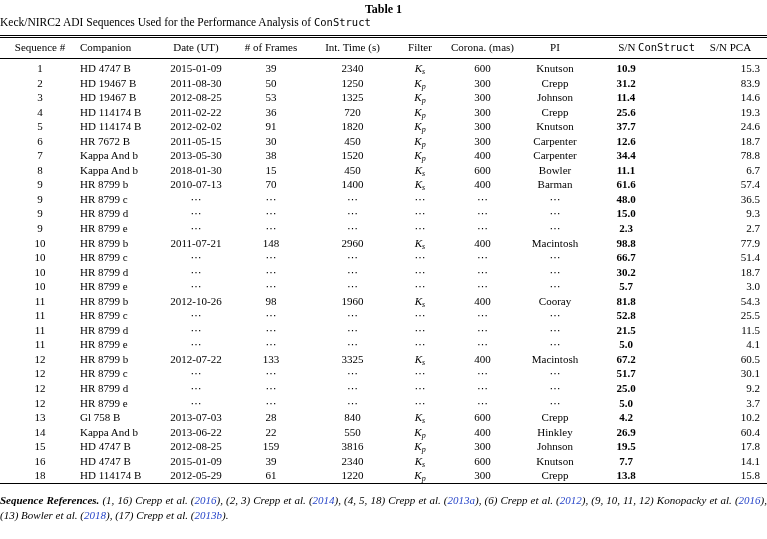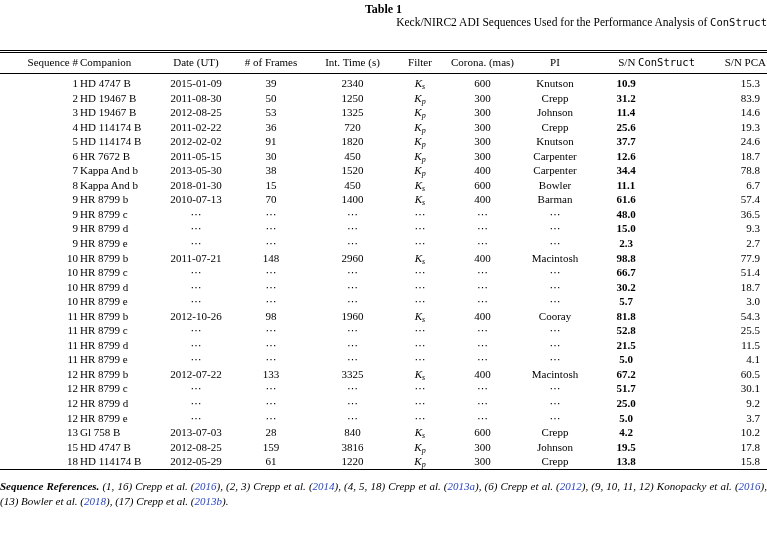--- a/index.html
+++ b/index.html
@@ -6,43 +6,43 @@
   html,body { background:#ffffff; }
   body {
     width:767px; height:539px; overflow:hidden;
     font-family:"Liberation Serif", serif; color:#000;
   }
   .page { width:767px; height:539px; padding-top:3px; }
   .table-title {
     text-align:center; font-weight:bold; font-size:12px; line-height:13px;
   }
   .table-subtitle {
-    text-align:right; font-size:11.5px; line-height:13px; margin-bottom:21px;
+    text-align:left; font-size:11.5px; line-height:13px; margin-bottom:6px;
   }
   .mono { font-family:"DejaVu Sans Mono", monospace; font-size:10.5px; }
   table {
     width:767px; table-layout:fixed; border-collapse:collapse;
     border-top:3px double #000; border-bottom:1px solid #000;
   }
   col.c-seq{width:78px;} col.c-companion{width:82px;} col.c-date{width:72px;}
   col.c-frames{width:78px;} col.c-int{width:85px;} col.c-filter{width:50px;}
   col.c-corona{width:75px;} col.c-pi{width:70px;} col.c-snc{width:105px;} col.c-snp{width:72px;}
   thead th {
     font-weight:normal; font-size:11px; line-height:13px;
     border-bottom:1px solid #000; padding:3px 0 4px 0;
   }
   tbody td { font-size:11px; line-height:14.55px; height:14.55px; white-space:nowrap; }
   tbody tr:first-child td { padding-top:2px; }
-  th:nth-child(1), td:nth-child(1) { text-align:right; padding-left:2px; }
+  th:nth-child(1), td:nth-child(1) { text-align:center; padding-left:2px; }
   th:nth-child(2), td:nth-child(2) { text-align:left; padding-left:2px; }
   th:nth-child(n+3), td:nth-child(n+3) { text-align:center; }
   td:nth-child(9) { padding-right:33px;font-weight:bold; }
   th:nth-child(9) { text-align:right; }
   td:nth-child(10){ text-align:right; padding-right:7px; }
-  th:nth-child(10){ text-align:right; padding-right:1px; }
+  th:nth-child(10){ padding-right:1px; }
   td i, td sub i { font-style:italic; }
   td sub { font-size:8px; line-height:0; vertical-align:-2px; }
   .footnote {
     margin-top:9px; font-size:11px; line-height:15.5px;
     text-align:justify; width:767px;font-style:italic;
   }
   .fn-bold { font-weight:bold; }
   .fn-link { color:var(--link-blue, #2745c9); }
 </style>
 </head>
@@ -378,32 +378,56 @@
           <td>2013-07-03</td>
           <td>28</td>
           <td>840</td>
           <td><i>K</i><sub><i>s</i></sub></td>
           <td>600</td>
           <td>Crepp</td>
           <td>4.2</td>
           <td>10.2</td>
         </tr>
         <tr>
+          <td>14</td>
+          <td>Kappa And b</td>
+          <td>2013-06-22</td>
+          <td>22</td>
+          <td>550</td>
+          <td><i>K</i><sub><i>p</i></sub></td>
+          <td>400</td>
+          <td>Hinkley</td>
+          <td>26.9</td>
+          <td>60.4</td>
+        </tr>
+        <tr>
           <td>15</td>
           <td>HD 4747 B</td>
           <td>2012-08-25</td>
           <td>159</td>
           <td>3816</td>
           <td><i>K</i><sub><i>p</i></sub></td>
           <td>300</td>
           <td>Johnson</td>
           <td>19.5</td>
           <td>17.8</td>
         </tr>
         <tr>
+          <td>16</td>
+          <td>HD 4747 B</td>
+          <td>2015-01-09</td>
+          <td>39</td>
+          <td>2340</td>
+          <td><i>K</i><sub><i>s</i></sub></td>
+          <td>600</td>
+          <td>Knutson</td>
+          <td>7.7</td>
+          <td>14.1</td>
+        </tr>
+        <tr>
           <td>18</td>
           <td>HD 114174 B</td>
           <td>2012-05-29</td>
           <td>61</td>
           <td>1220</td>
           <td><i>K</i><sub><i>p</i></sub></td>
           <td>300</td>
           <td>Crepp</td>
           <td>13.8</td>
           <td>15.8</td>

